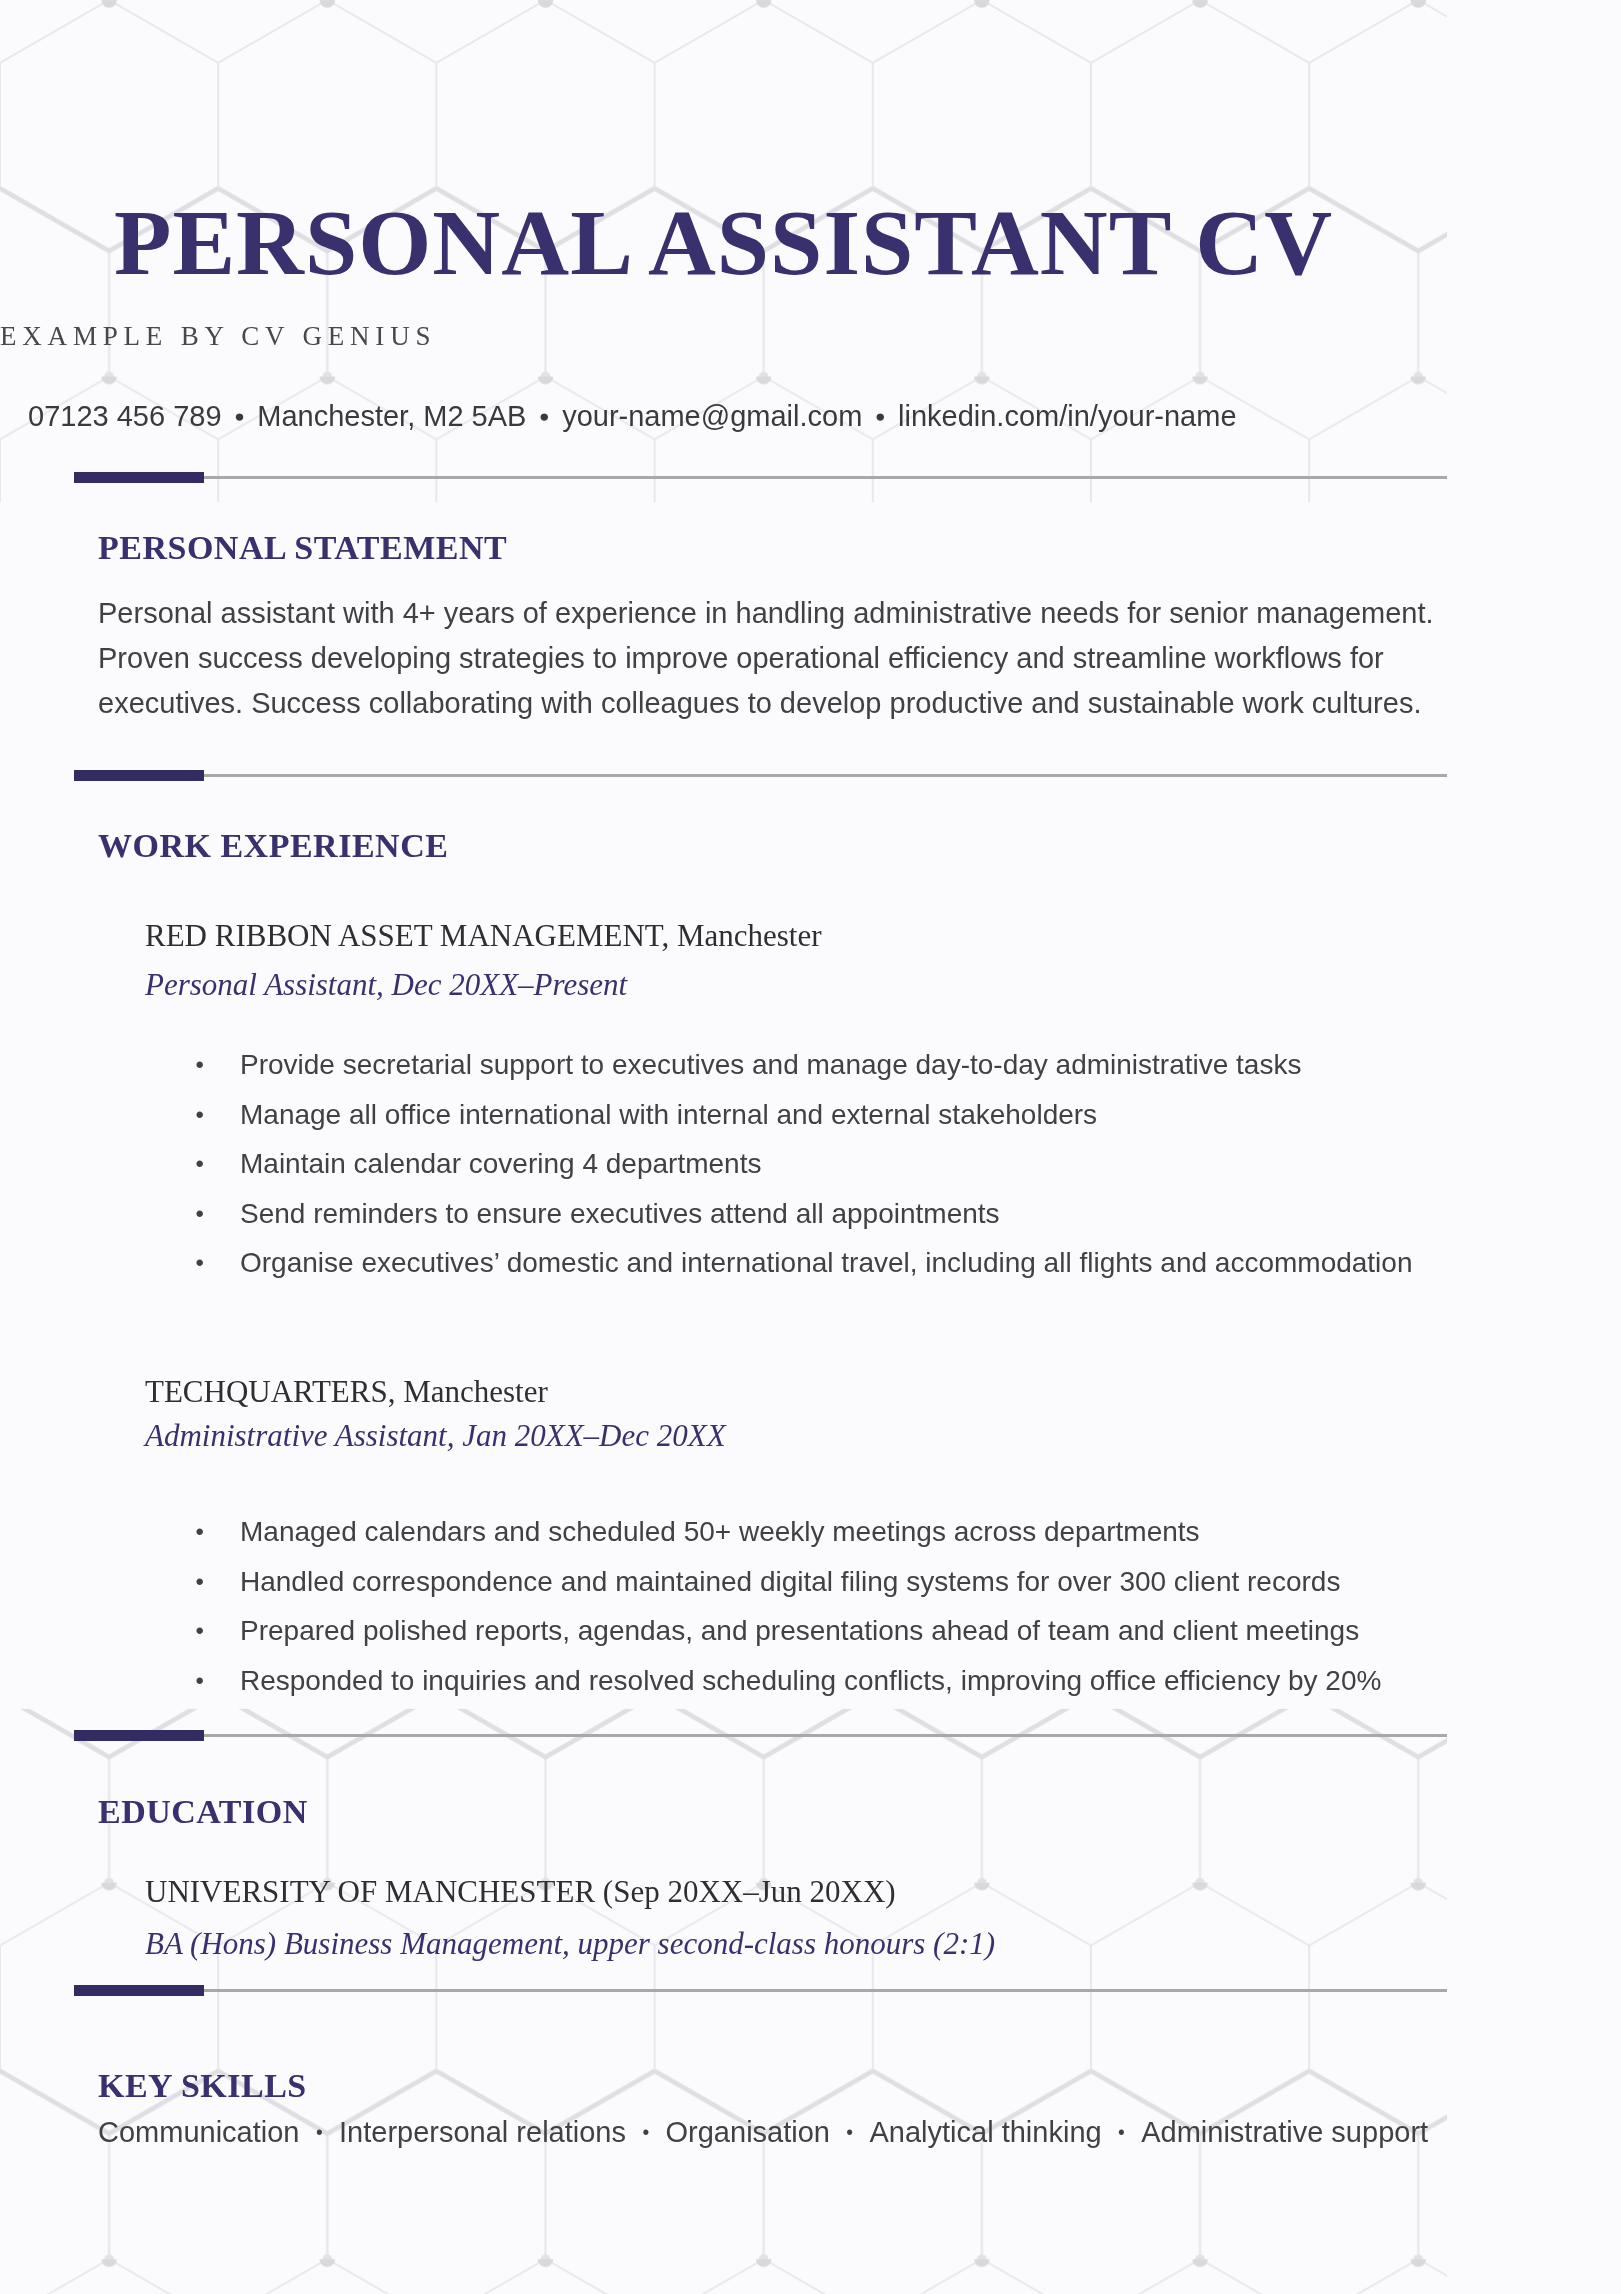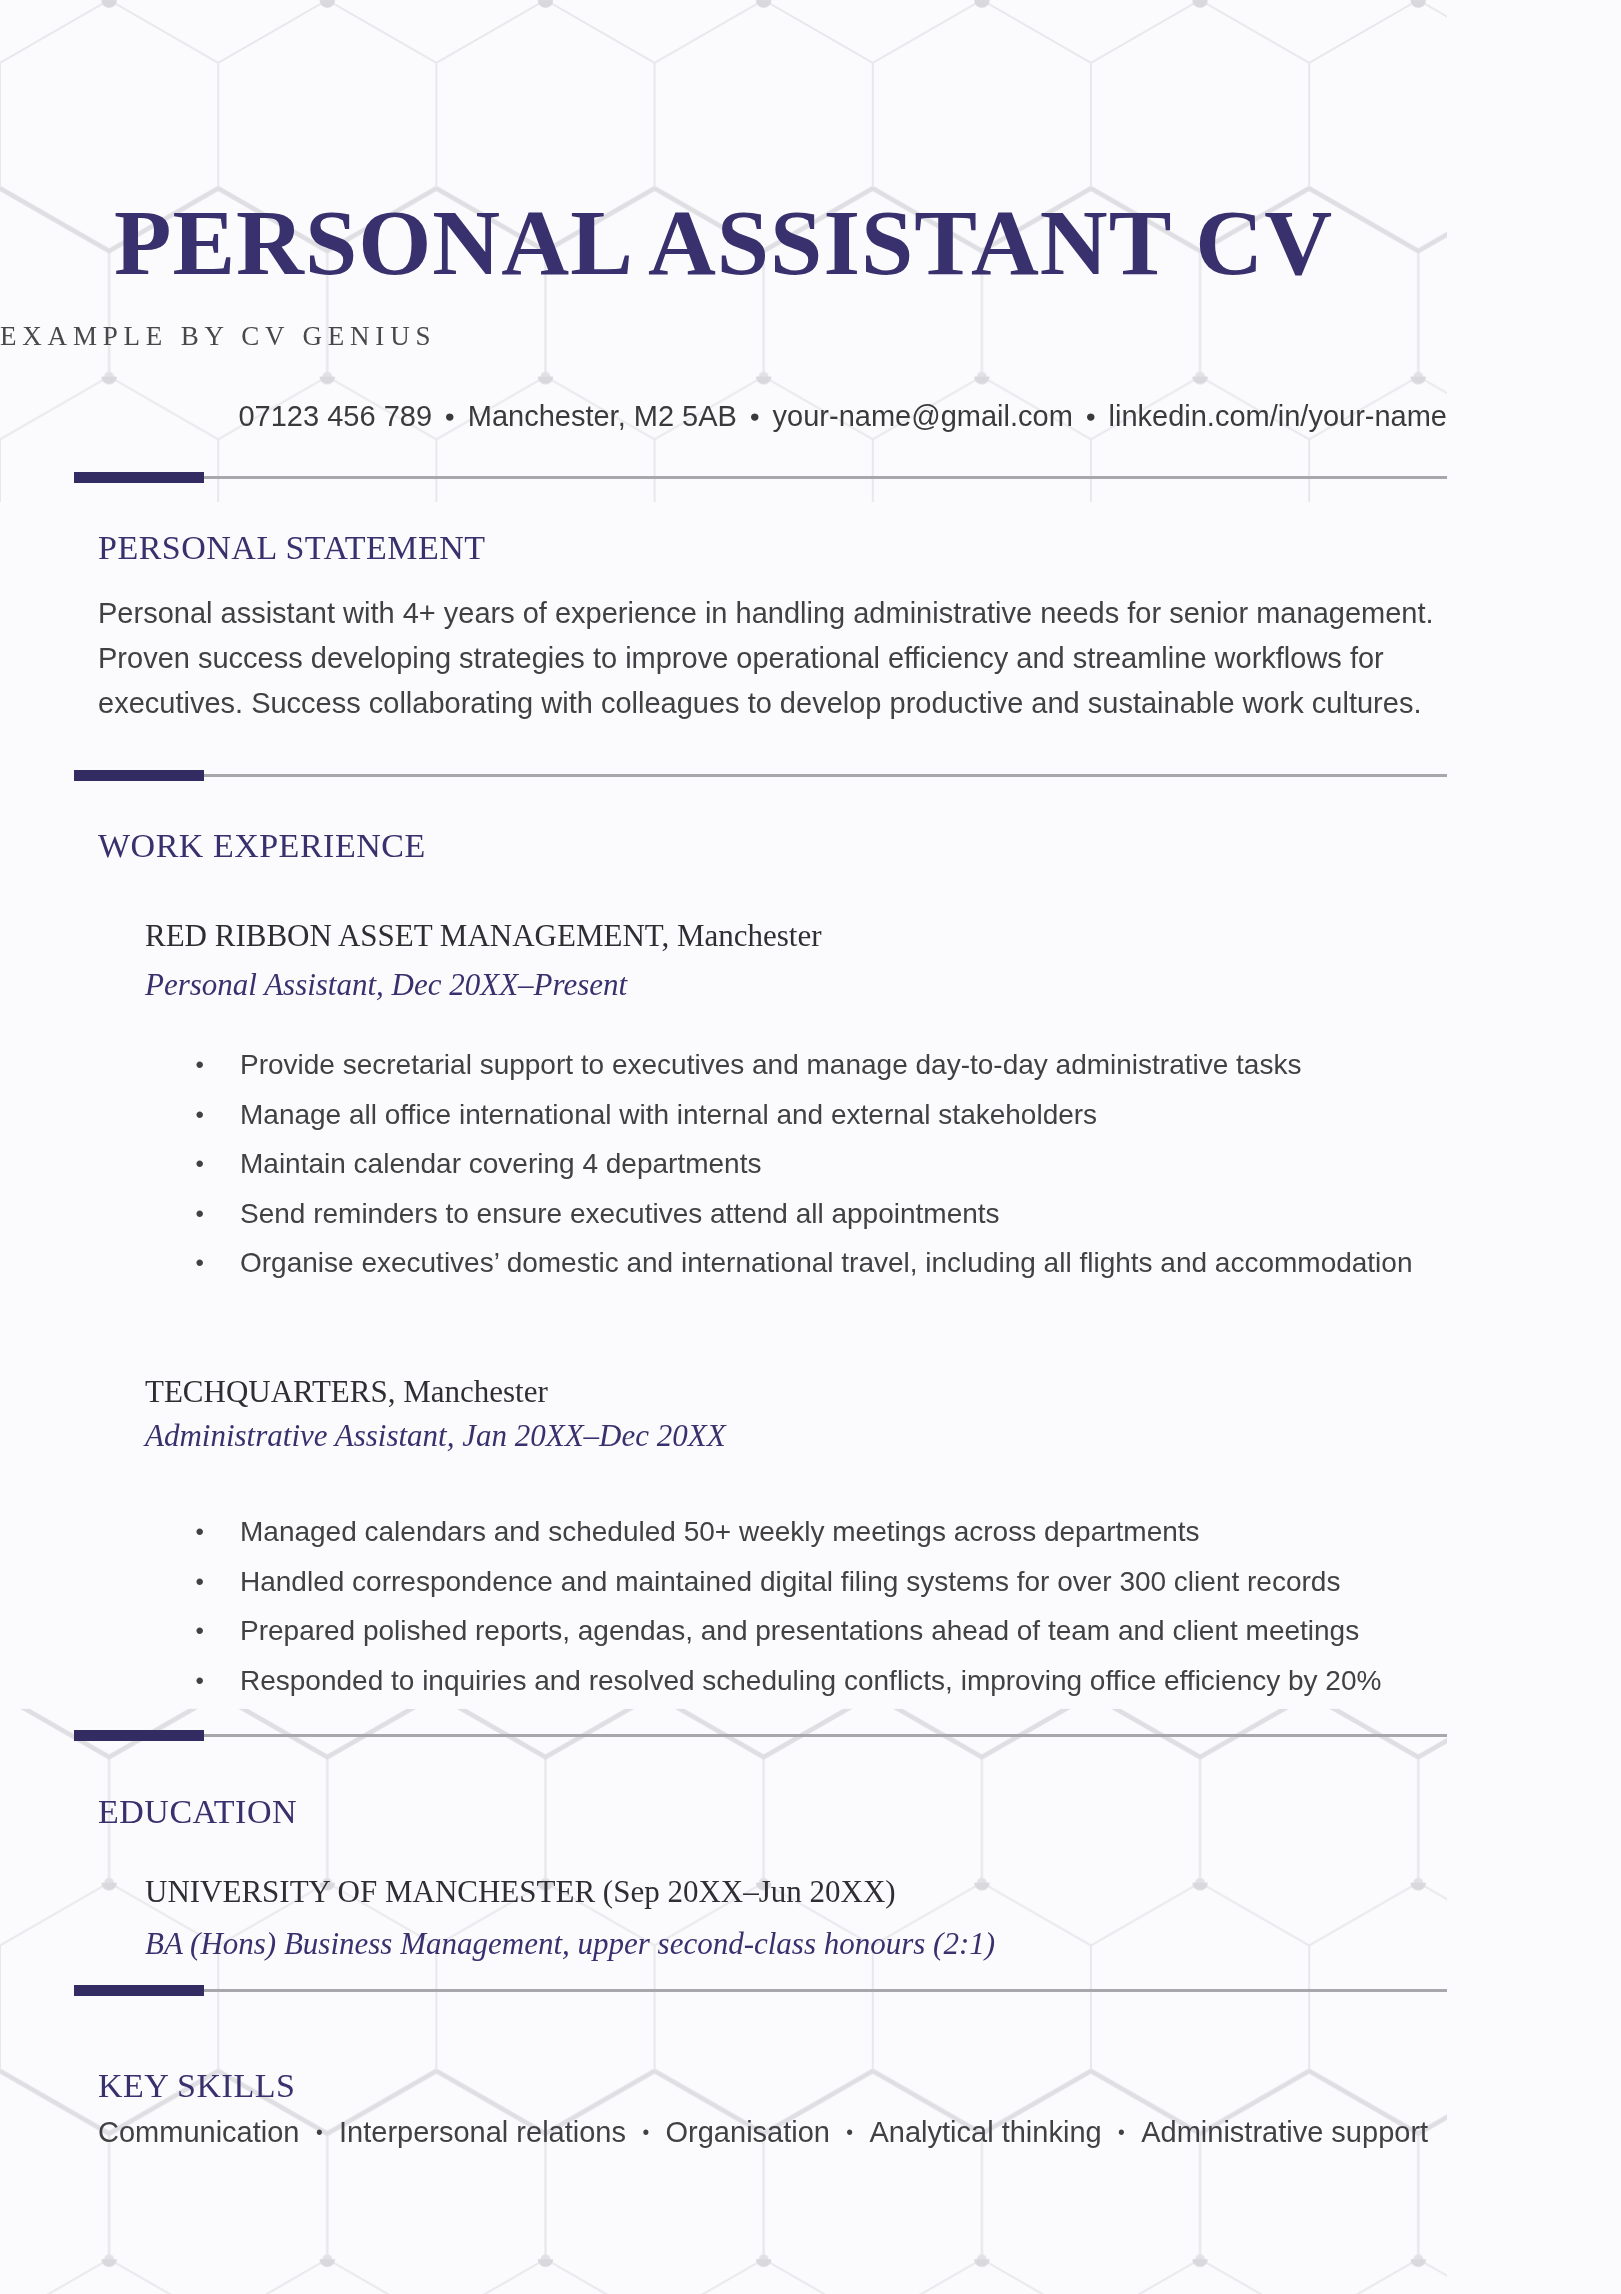--- a/index.html
+++ b/index.html
@@ -27,30 +27,30 @@
     font-weight:bold;font-size:94px;line-height:1.05;
     letter-spacing:1px;color:var(--navy);
   }
   .subtitle{
     position:absolute;top:321px;left:0;right:0;
     font-family:"Liberation Serif",serif;
     font-size:27px;letter-spacing:5.8px;color:var(--subtitle-gray);
   }
   .contact{
     position:absolute;top:400px;left:0;right:0;
-    text-align:right;font-size:29px;color:#3a3a3d;white-space:nowrap;
+    text-align:left;font-size:29px;color:#3a3a3d;white-space:nowrap;padding-left:28px;
   }
   .csep{font-size:17.4px;vertical-align:3.9px;margin:0 12.6px;color:#3a3a3d;}
   .divider{position:absolute;left:74px;width:1470px;height:10.6px;}
   .dv-accent{position:absolute;left:0;top:0;width:130px;height:10.6px;background:#332c63;}
   .dv-line{position:absolute;left:130px;right:0;top:3.9px;height:2.9px;background:var(--rule-gray);}
   .heading{
     position:absolute;left:98px;margin:0;
     font-family:"Liberation Serif",serif;
-    font-weight:normal;font-size:34px;line-height:1.2;
+    font-weight:bold;font-size:34px;line-height:1.2;
     letter-spacing:0.5px;color:var(--navy);
   }
   .ps-body{
     position:absolute;top:591px;left:98px;width:1398px;margin:0;
     font-size:29px;line-height:45px;color:var(--body-text);
   }
   .company{
     position:absolute;left:145px;
     font-family:Liberation Serif, serif;
     font-size:31px;line-height:1.25;color:var(--serif-dark);

